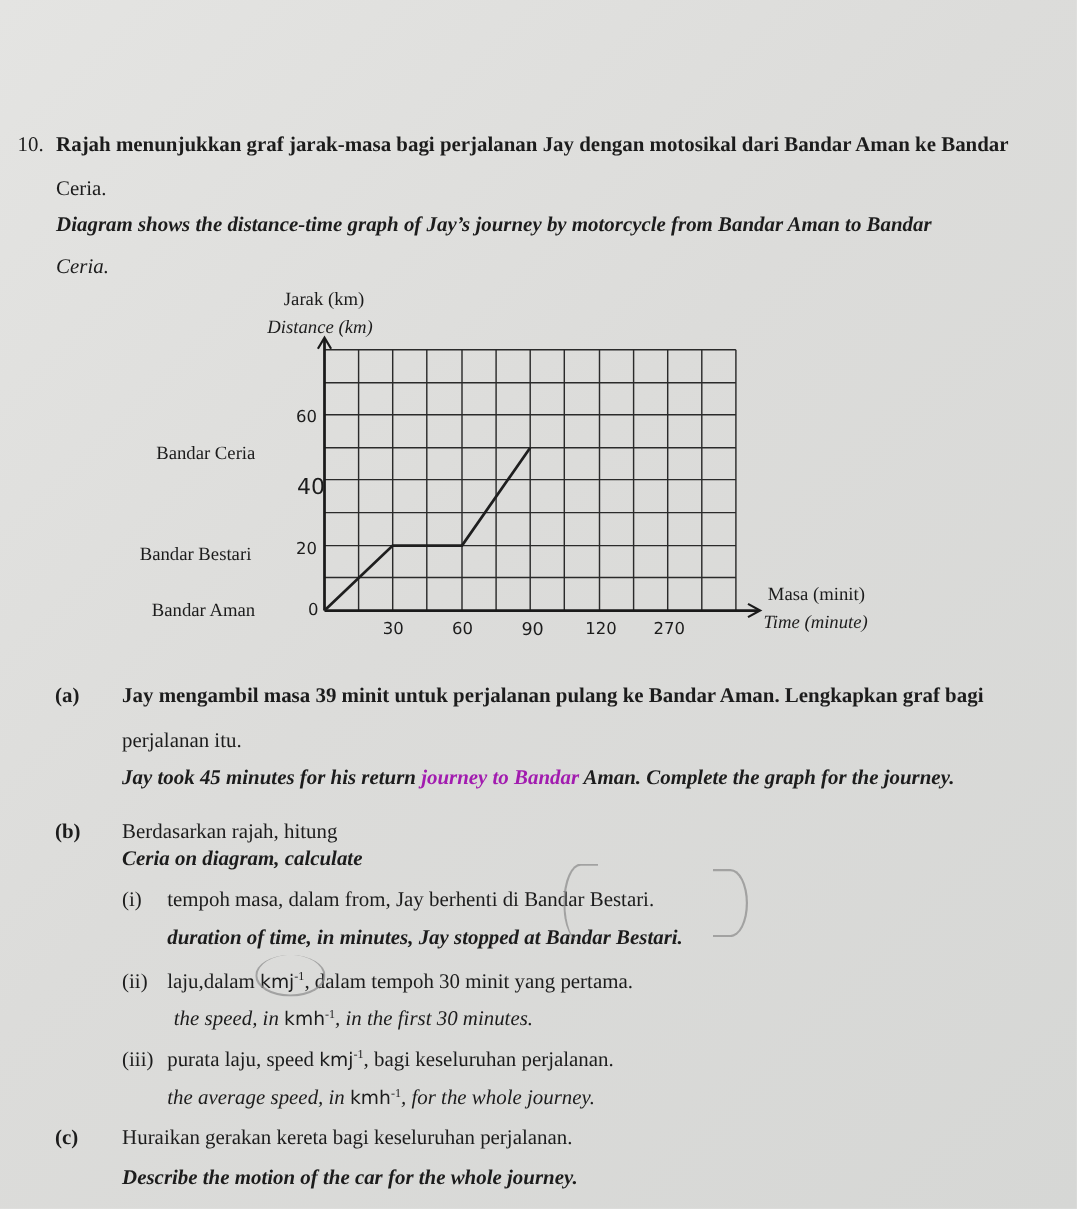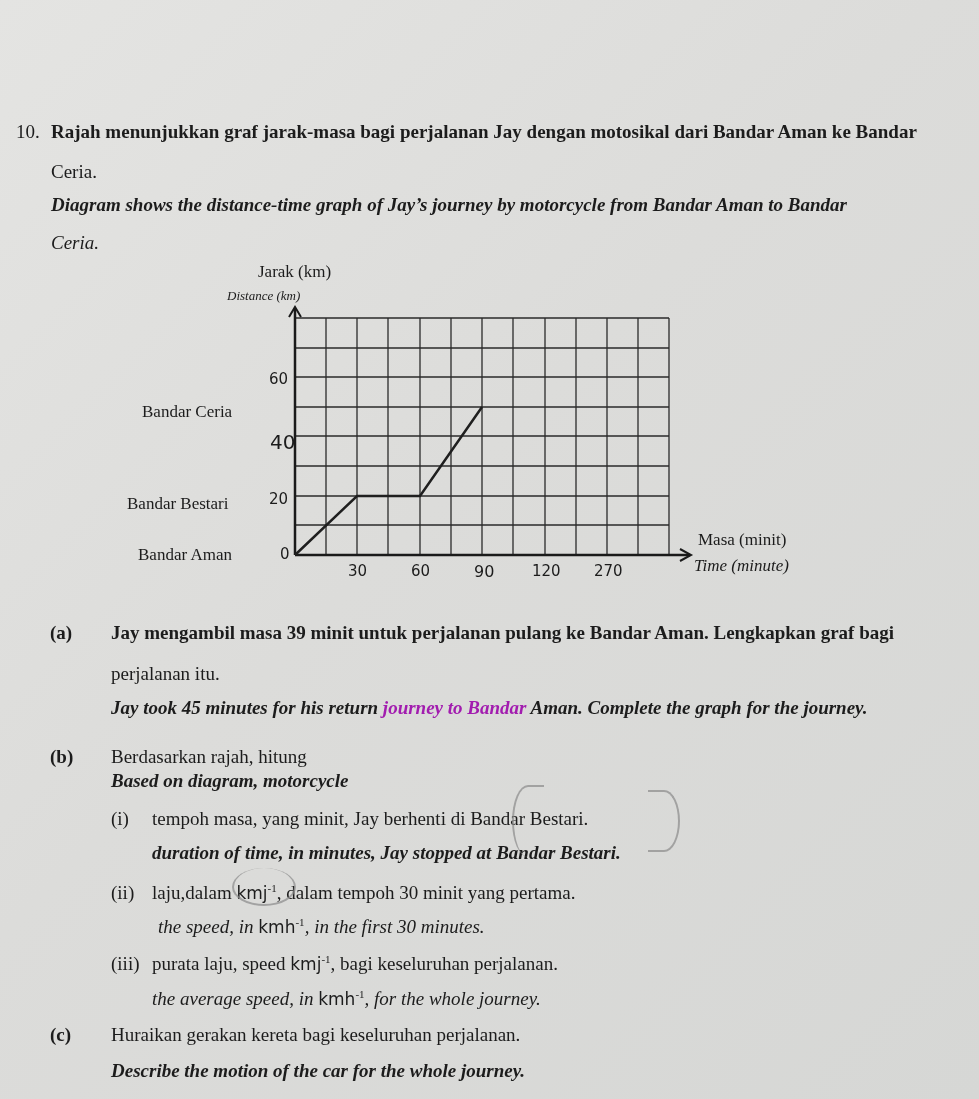--- a/index.html
+++ b/index.html
@@ -22,21 +22,21 @@
 <body>
 
 <div class="num q">10.</div>
 <div class="abs q" style="left:51px; top:121px; font-weight:bold;">Rajah menunjukkan graf jarak-masa bagi perjalanan Jay dengan motosikal dari Bandar Aman ke Bandar</div>
 <div class="abs q" style="left:51px; top:161px;">Ceria.</div>
 <div class="abs q it" style="left:51px; top:194px; font-weight:bold;">Diagram shows the distance-time graph of Jay’s journey by motorcycle from Bandar Aman to Bandar</div>
 <div class="abs q it" style="left:51px; top:232px;">Ceria.</div>
 
 <div>
   <div class="abs" style="left:258px; top:262px; font-size:17px;">Jarak (km)</div>
-  <div class="abs it" style="left:227px; top:288px; font-size:13px;">Distance (km)</div>
+  <div class="abs it" style="left:243px; top:288px; font-size:17px;">Distance (km)</div>
 
   <svg class="abs" style="left:0; top:0;" width="979" height="620">
 
     <g stroke="#2a2a2a" stroke-width="1.3">
       <line x1="326" y1="318" x2="326" y2="555"></line>
       <line x1="357" y1="318" x2="357" y2="555"></line>
       <line x1="388" y1="318" x2="388" y2="555"></line>
       <line x1="420" y1="318" x2="420" y2="555"></line>
       <line x1="451" y1="318" x2="451" y2="555"></line>
       <line x1="482" y1="318" x2="482" y2="555"></line>
@@ -86,24 +86,24 @@
 
 <div class="abs q" style="left:50px; top:622px; font-weight:bold;">(a)</div>
 <div class="abs q" style="left:111px; top:622px; font-weight:bold;">Jay mengambil masa 39 minit untuk perjalanan pulang ke Bandar Aman. Lengkapkan graf bagi</div>
 <div class="abs q" style="left:111px; top:663px;">perjalanan itu.</div>
 <div class="abs q it" style="left:111px; top:697px; font-weight:bold;">
   <span>Jay took 45 minutes for his return </span><span class="faded">journey to Bandar</span><span> Aman. Complete the graph for the journey.</span>
 </div>
 
 <div class="abs q" style="left:50px; top:746px; font-weight:bold;">(b)</div>
 <div class="abs q" style="left:111px; top:746px;">Berdasarkan rajah, hitung</div>
-<div class="abs q it" style="left:111px; top:770px; font-weight:bold;">Based on diagram, motorcycle</div>
+<div class="abs q it" style="left:111px; top:770px; font-weight:bold;">Ceria on diagram, calculate</div>
 
 <div class="abs q" style="left:111px; top:808px;">(i)</div>
-<div class="abs q" style="left:152px; top:808px;">tempoh masa, yang minit, Jay berhenti di Bandar Bestari.</div>
+<div class="abs q" style="left:152px; top:808px;">tempoh masa, dalam from, Jay berhenti di Bandar Bestari.</div>
 <div class="abs q it" style="left:152px; top:842px; font-weight:bold;">duration of time, in minutes, Jay stopped at Bandar Bestari.</div>
 
 <div class="abs q" style="left:111px; top:882px;">(ii)</div>
 <div class="abs q" style="left:152px; top:882px;">
   <span>laju,dalam </span><span class="sans" style="font-size:17px;">kmj</span><sup>-1</sup><span>, dalam tempoh 30 minit yang pertama.</span>
 </div>
 <div class="abs q it" style="left:158px; top:916px;">
   <span>the speed, in </span><span class="sans" style="font-style:normal; font-size:17px;">kmh</span><sup style="font-style:normal;">-1</sup><span>, in the first 30 minutes.</span>
 </div>
 

